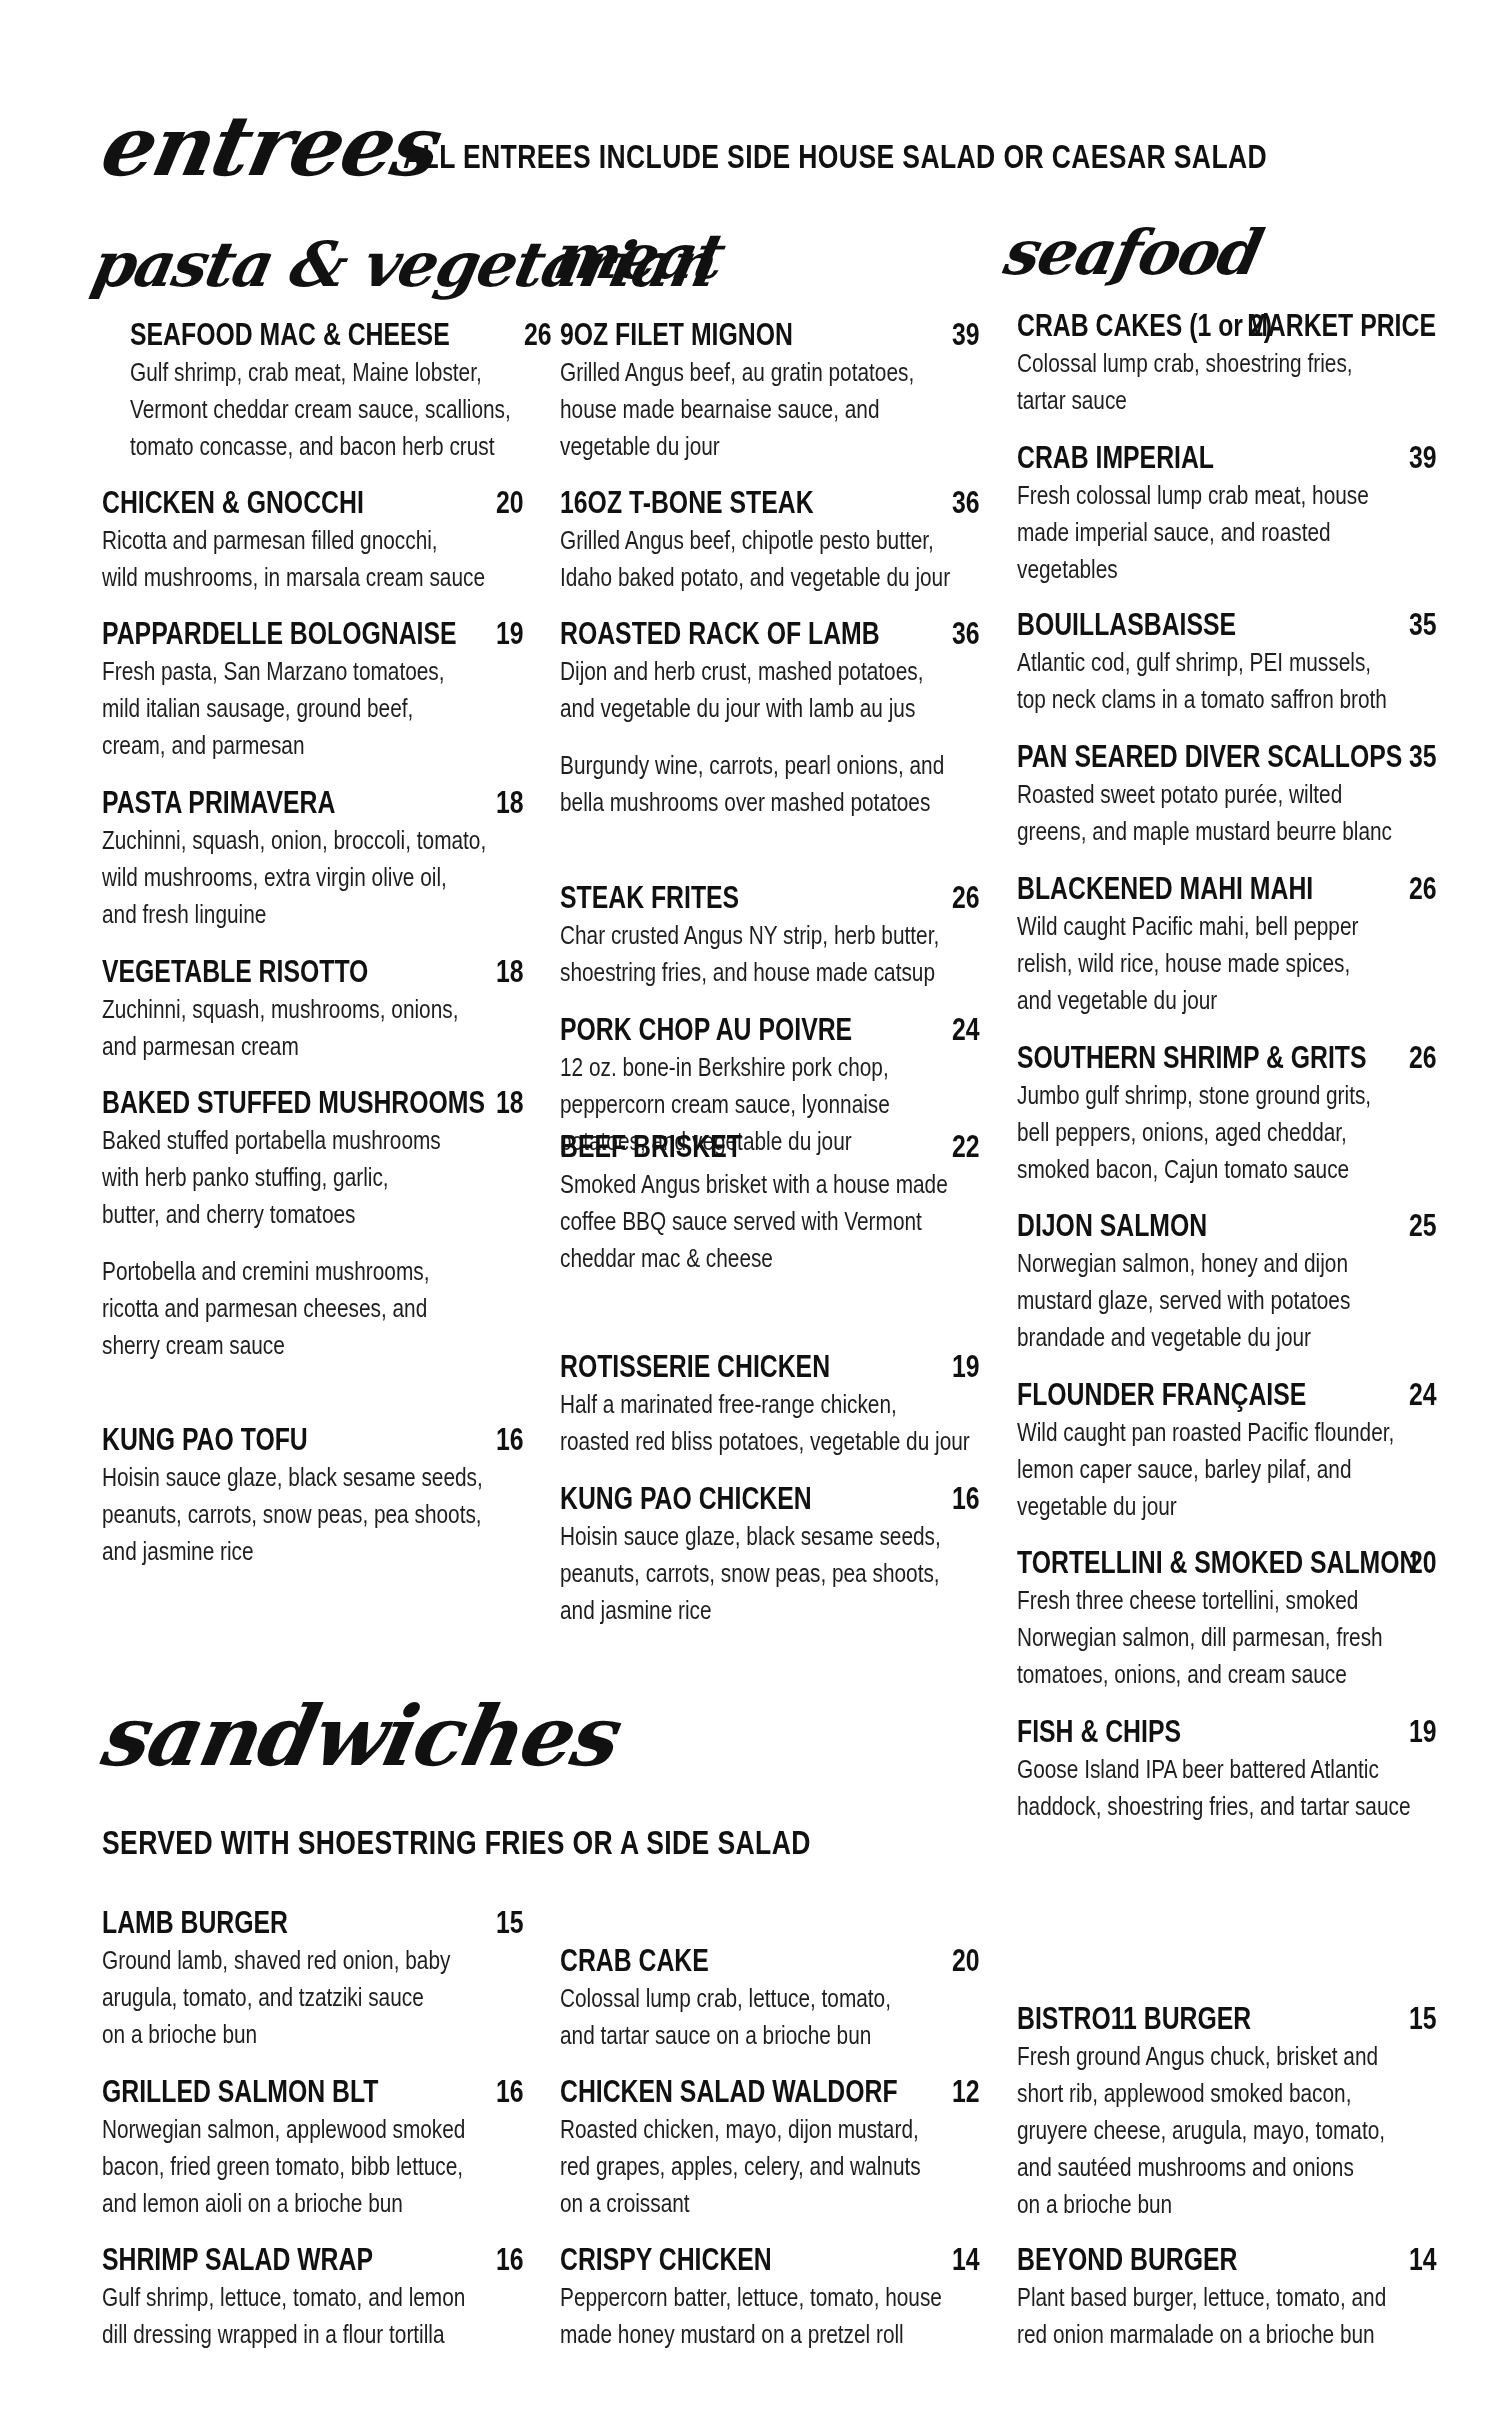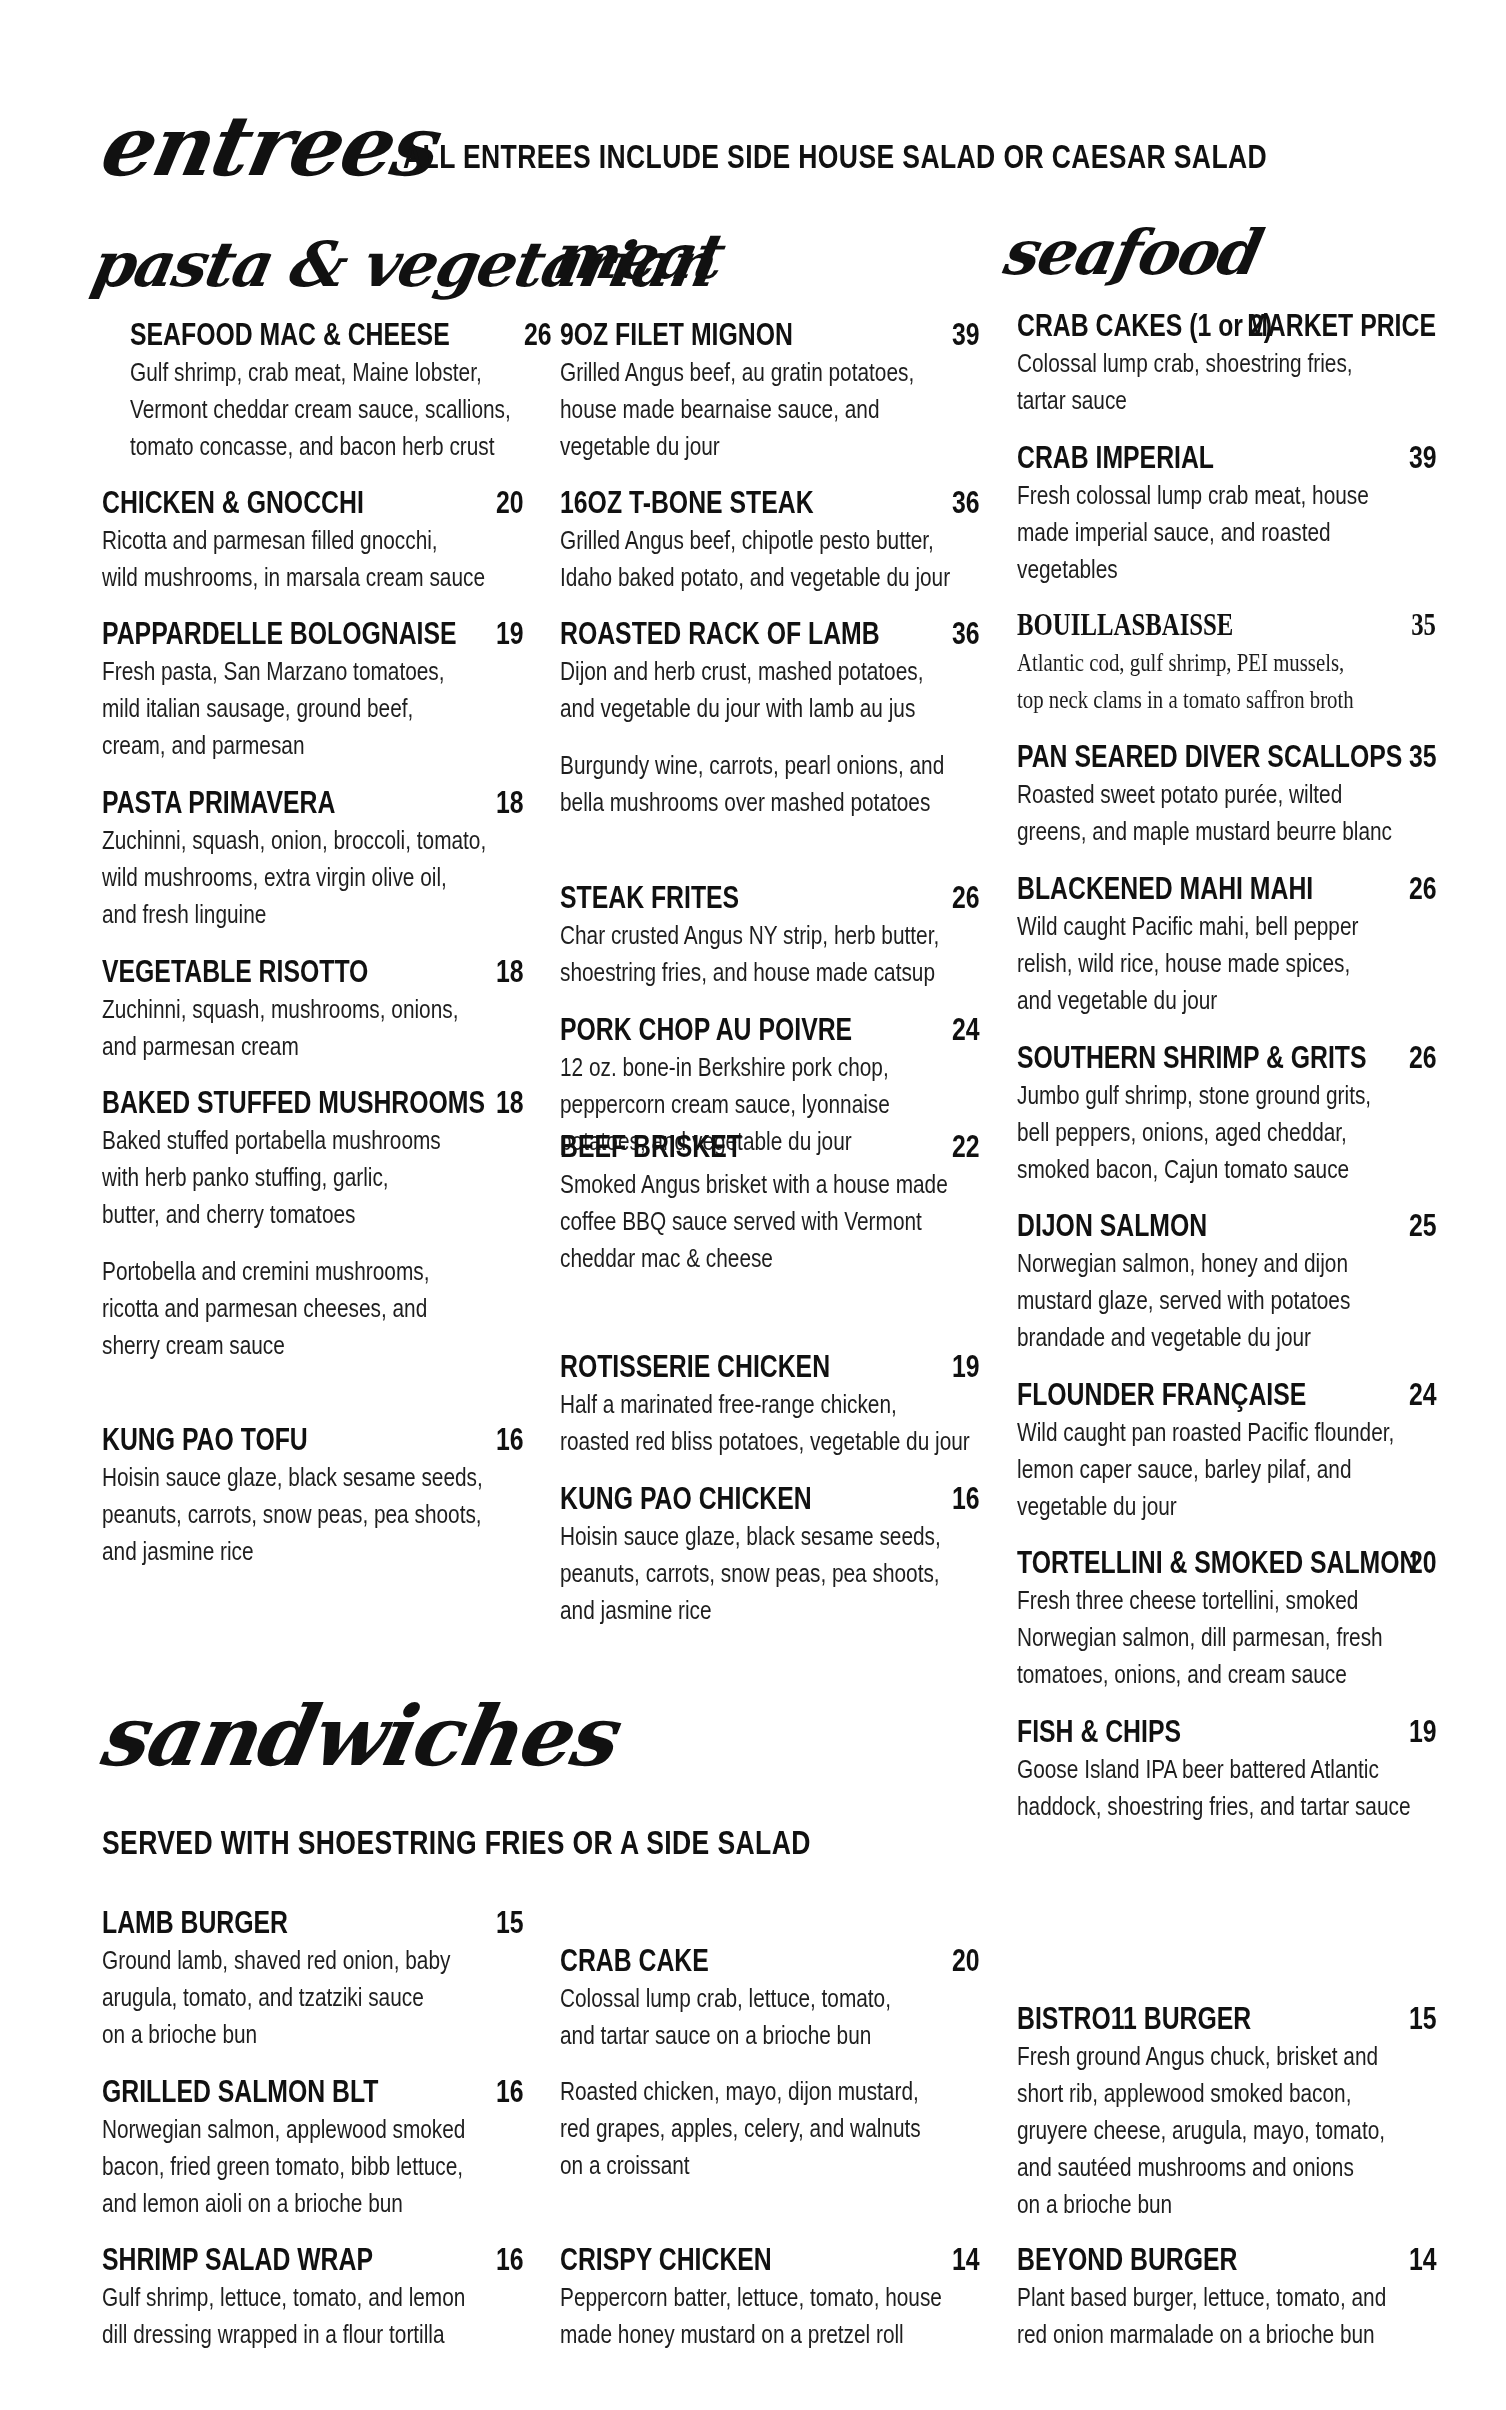--- a/index.html
+++ b/index.html
@@ -187,21 +187,21 @@
   </div>
   <div class="item" style="top:132px;">
     <div class="item-head">
         <span class="item-name">CRAB  IMPERIAL</span>
         <span class="item-price">39</span>
       </div>
     <div class="item-desc">Fresh colossal  lump crab meat, house
 made imperial sauce, and roasted
 vegetables</div>
   </div>
-  <div class="item" style="top:299px;font-family:Liberation Serif, serif;">
+  <div class="item" style="top:299px;">
     <div class="item-head">
         <span class="item-name">BOUILLASBAISSE</span>
         <span class="item-price">35</span>
       </div>
     <div class="item-desc">Atlantic cod, gulf shrimp, PEI mussels,
 top neck clams in a tomato saffron broth</div>
   </div>
   <div class="item" style="top:431px;">
     <div class="item-head">
         <span class="item-name">PAN SEARED DIVER SCALLOPS</span>
@@ -300,20 +300,24 @@
 <div class="col" style="left:560px; top:1942px; width:419px;">
   <div class="item" style="top:0px;">
     <div class="item-head">
         <span class="item-name">CRAB CAKE</span>
         <span class="item-price">20</span>
       </div>
     <div class="item-desc">Colossal lump crab, lettuce, tomato,
 and tartar sauce on a brioche bun</div>
   </div>
   <div class="item" style="top:131px;">
+    <div class="item-head">
+        <span class="item-name">CHICKEN SALAD WALDORF</span>
+        <span class="item-price">12</span>
+      </div>
     <div class="item-desc">Roasted chicken, mayo, dijon mustard,
 red grapes, apples, celery, and walnuts
 on a croissant</div>
   </div>
   <div class="item" style="top:299px;">
     <div class="item-head">
         <span class="item-name">CRISPY CHICKEN</span>
         <span class="item-price">14</span>
       </div>
     <div class="item-desc">Peppercorn batter, lettuce, tomato, house

